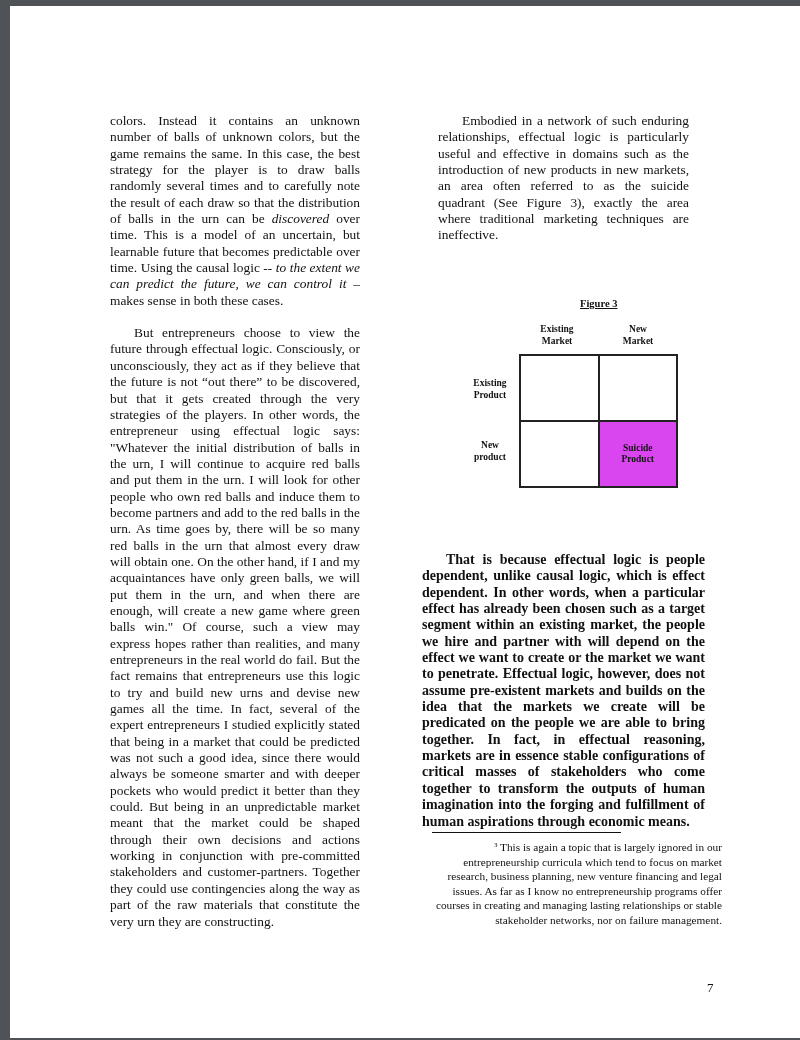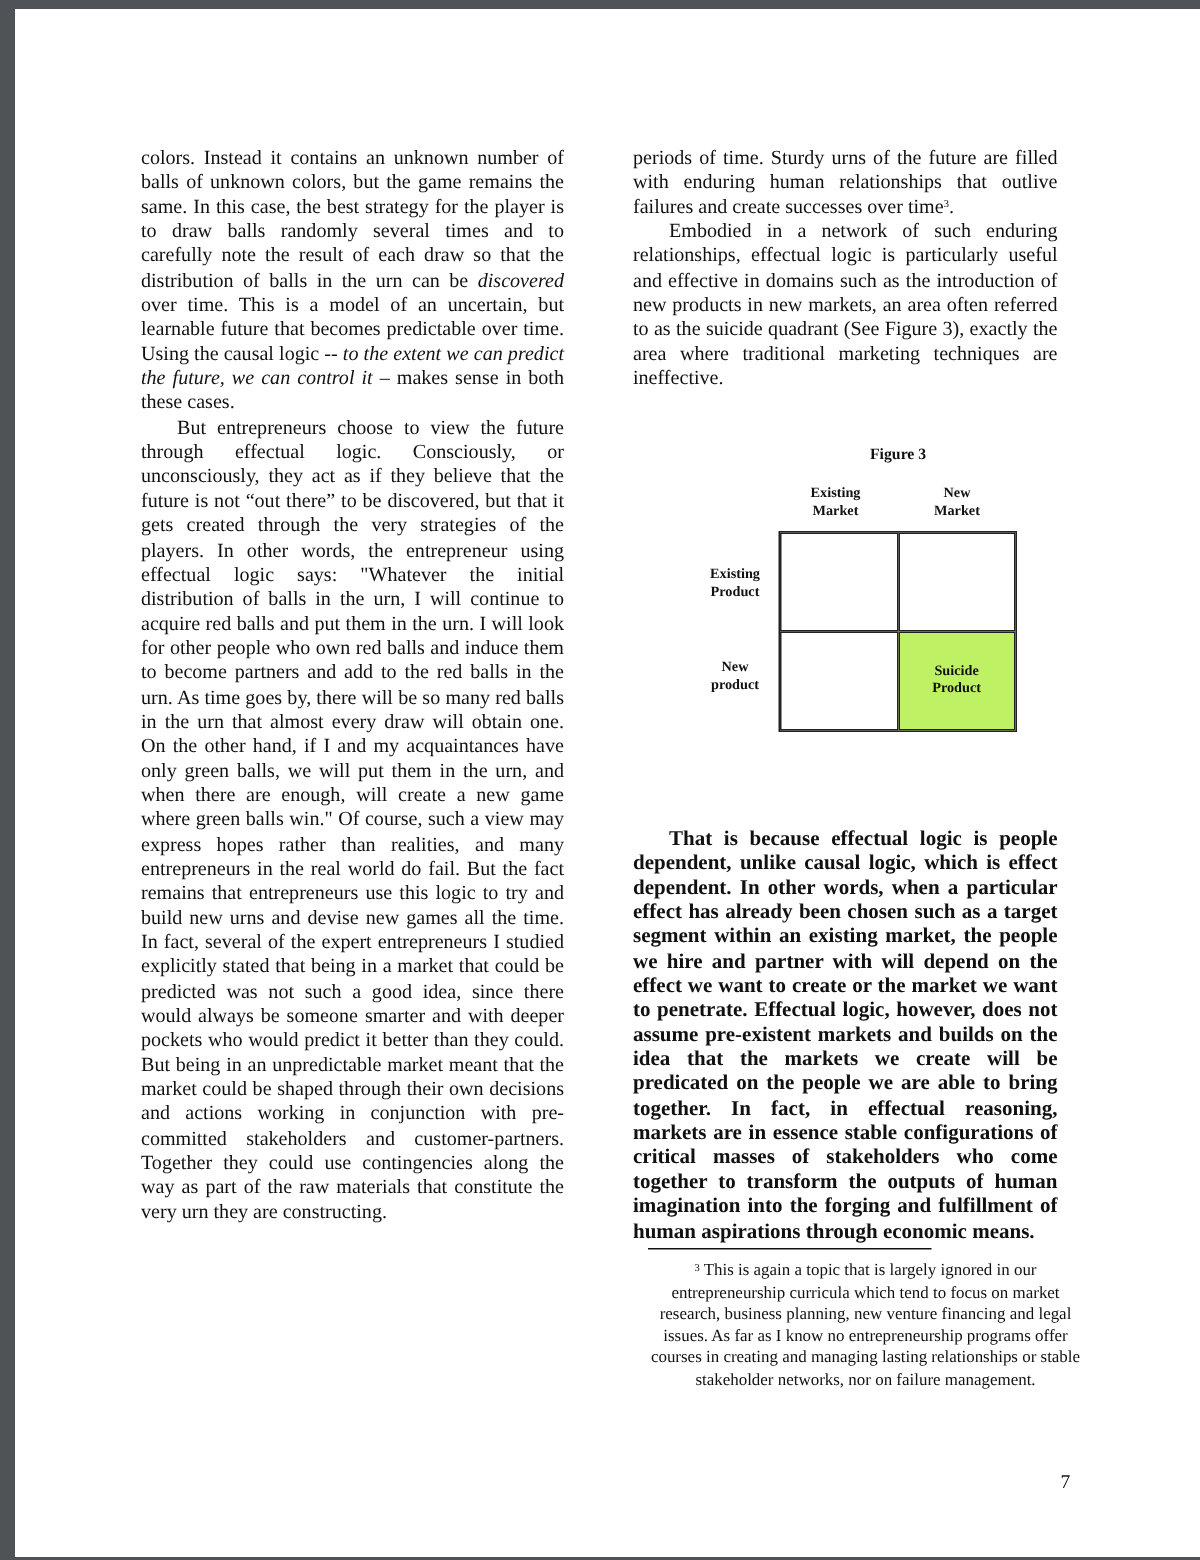--- a/index.html
+++ b/index.html
@@ -15,61 +15,60 @@
       background: #ffffff;
     }
     .col {
       position: absolute;
       font-size: 13.4px;
       line-height: 16.35px;
       text-align: justify;
     }
     .col-left { left: 94px; top: 97px; width: 282px; }
     .col-right { left: 422px; top: 97px; width: 283px; }
-    .col p { margin: 0; }
+    .col p { margin: 16px; }
     .indent { text-indent: 24px; }
     .fig {
       position: absolute; left: 450px; top: 296px; width: 240px; height: 200px;
       font-family: "Liberation Serif", "DejaVu Serif", serif;
       font-weight: bold; font-size: 9.5px; line-height: 11.5px; color: #111;
     }
     .fig-title {
-      position: absolute; left: 130px; top: 2px; font-size: 10.5px;
+      position: absolute; left: 130px; top: 2px; text-decoration: underline; font-size: 10.5px;
     }
     .colhead { position: absolute; text-align: center; width: 70px; }
     .rowhead { position: absolute; text-align: center; width: 60px; }
     .grid {
       position: absolute; left: 69px; top: 58px; width: 157px; height: 132px;
       border: 1.2px solid #222;
       display: grid; grid-template-columns: 1fr 1fr; grid-template-rows: 1fr 1fr;
     }
     .cell { border: 0.6px solid #222; display: flex; align-items: center; justify-content: center; text-align: center; }
-    .cell.shaded { background: #bef264; }
+    .cell.shaded { background: #d946ef; }
     .col-right2 { position: absolute; left: 422px; top: 552px; width: 283px; font-size: 14px; line-height: 16.35px; text-align: justify; font-weight: bold; }
     .col-right2 p { margin: 0; }
     .fn-rule { position: absolute; left: 432px; top: 832px; width: 189px; height: 1px; background: #111; }
     .footnote {
       position: absolute; left: 432px; top: 840px; width: 290px;
-      font-size: 11.3px; line-height: 14.5px; text-align: center;
+      font-size: 11.3px; line-height: 14.5px; text-align: right;
     }
     .footnote sup, .col sup { font-size: 7px; vertical-align: top; position: relative; top: -2px; }
     .page-number { position: absolute; left: 707px; top: 980px; font-size: 13px; }
   </style>
 </head>
 <body>
 
 <div class="page"></div>
 
 <div class="col col-left">
   <p><span>colors.  Instead it contains an unknown number of balls of unknown colors, but the game remains the same.  In this case, the best strategy for the player is to draw balls randomly several times and to carefully note the result of each draw so that the distribution of balls in the urn can be </span><em>discovered</em><span> over time.  This is a model of an uncertain, but learnable future that becomes predictable over time.  Using the causal logic -- </span><em>to the extent we can predict the future, we can control it</em><span> – makes sense in both these cases.</span></p>
   <p class="indent">But entrepreneurs choose to view the future through effectual logic.   Consciously, or unconsciously, they act as if they believe that the future is not “out there” to be discovered, but that it gets created through the very strategies of the players.  In other words, the entrepreneur using effectual logic says: "Whatever the initial distribution of balls in the urn, I will continue to acquire red balls and put them in the urn.  I will look for other people who own red balls and induce them to become partners and add to the red balls in the urn.  As time goes by, there will be so many red balls in the urn that almost every draw will obtain one.  On the other hand, if I and my acquaintances have only green balls, we will put them in the urn, and when there are enough, will create a new game where green balls win." Of course, such a view may express hopes rather than realities, and many entrepreneurs in the real world do fail.   But the fact remains that entrepreneurs use this logic to try and build new urns and devise new games all the time.  In fact, several of the expert entrepreneurs I studied explicitly stated that being in a market that could be predicted was not such a good idea, since there would always be someone smarter and with deeper pockets who would predict it better than they could.   But being in an unpredictable market meant that the market could be shaped through their own decisions and actions working in conjunction with pre-committed stakeholders and customer-partners.  Together they could use contingencies along the way as part of the raw materials that constitute the very urn they are constructing.</p>
 </div>
 
 <div class="col col-right">
-  <p><span>periods of time.  Sturdy urns of the future are filled with enduring human relationships that outlive failures and create successes over time</span><sup>3</sup><span>.</span></p>
   <p class="indent">Embodied in a network of such enduring relationships, effectual logic is particularly useful and effective in domains such as the introduction of new products in new markets, an area often referred to as the suicide quadrant (See Figure 3), exactly the area where traditional marketing techniques are ineffective.</p>
 </div>
 
 <div class="fig">
   <div class="fig-title">Figure 3</div>
   <div class="colhead" style="left:72px; top:28px;">
     <div>Existing</div>
     <div>Market</div>
   </div>
   <div class="colhead" style="left:153px; top:28px;">

